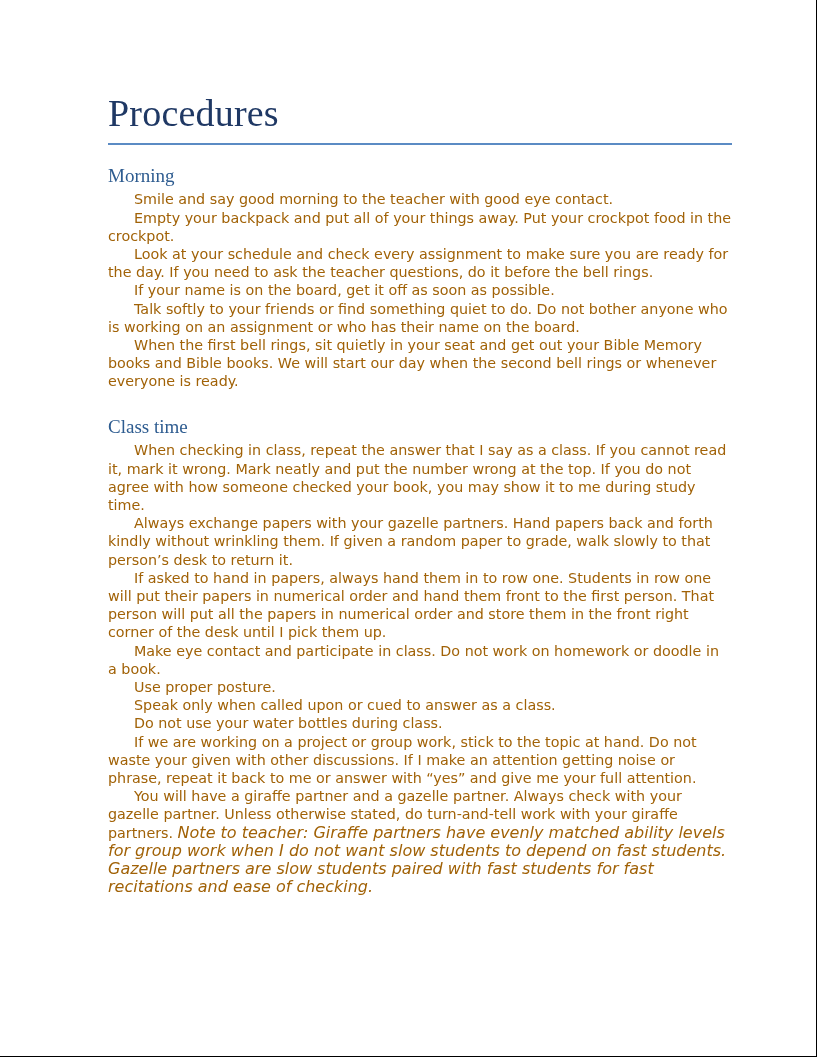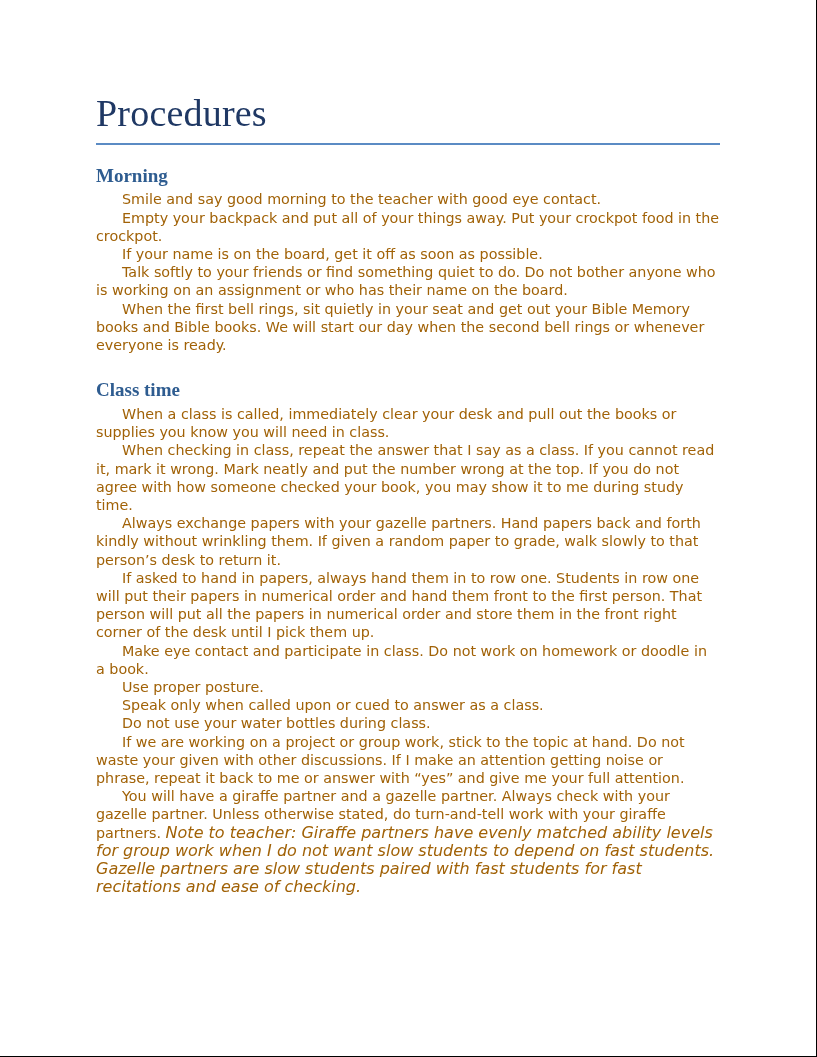--- a/index.html
+++ b/index.html
@@ -14,21 +14,21 @@
     height: 1057px;
     background: #ffffff;
     box-sizing: border-box;
     border-right: 1px solid #000000;
     border-bottom: 1px solid #000000;
     overflow: hidden;
   }
 
   .doc-body {
     position: absolute;
-    left: 96px;
+    left: 108px;
     top: 92px;
     width: 624px;
   }
 
   .doc-title {
     font-family: "Liberation Serif", "DejaVu Serif", serif;
     font-size: 38px;
     font-weight: 400;
     color: #1F3864;
     letter-spacing: 0.2px;
@@ -48,21 +48,21 @@
     margin: 0 0 0 0;
   }
 
   .section + .section {
     margin-top: 25px;
   }
 
   .section-heading {
     font-family: "Liberation Serif", "DejaVu Serif", serif;
     font-size: 19px;
-    font-weight: 700;
+    font-weight: 400;
     color: #2E5C90;
     margin: 0 0 3px 0;
     line-height: 1.2;
   }
 
   .para {
     font-family: "DejaVu Sans", sans-serif;
     font-size: 14.3px;
     line-height: 18.2px;
     color: #a16207;
@@ -85,29 +85,29 @@
 
     <h1 class="doc-title">Procedures</h1>
 
     <div class="title-rule"></div>
 
     <section class="section">
       <h2 class="section-heading">Morning</h2>
 
       <p class="para">Smile and say good morning to the teacher with good eye contact.</p>
       <p class="para">Empty your backpack and put all of your things away. Put your crockpot food in the crockpot.</p>
+      <p class="para">Look at your schedule and check every assignment to make sure you are ready for the day. If you need to ask the teacher questions, do it before the bell rings.</p>
       <p class="para">If your name is on the board, get it off as soon as possible.</p>
       <p class="para">Talk softly to your friends or find something quiet to do. Do not bother anyone who is working on an assignment or who has their name on the board.</p>
       <p class="para">When the first bell rings, sit quietly in your seat and get out your Bible Memory books and Bible books. We will start our day when the second bell rings or whenever everyone is ready.</p>
     </section>
 
     <section class="section">
       <h2 class="section-heading">Class time</h2>
 
-      <p class="para">When a class is called, immediately clear your desk and pull out the books or supplies you know you will need in class.</p>
       <p class="para">When checking in class, repeat the answer that I say as a class. If you cannot read it, mark it wrong. Mark neatly and put the number wrong at the top. If you do not agree with how someone checked your book, you may show it to me during study time.</p>
       <p class="para">Always exchange papers with your gazelle partners. Hand papers back and forth kindly without wrinkling them. If given a random paper to grade, walk slowly to that person’s desk to return it.</p>
       <p class="para">If asked to hand in papers, always hand them in to row one. Students in row one will put their papers in numerical order and hand them front to the first person. That person will put all the papers in numerical order and store them in the front right corner of the desk until I pick them up.</p>
       <p class="para">Make eye contact and participate in class. Do not work on homework or doodle in a book.</p>
       <p class="para">Use proper posture.</p>
       <p class="para">Speak only when called upon or cued to answer as a class.</p>
       <p class="para">Do not use your water bottles during class.</p>
       <p class="para">If we are working on a project or group work, stick to the topic at hand. Do not waste your given with other discussions. If I make an attention getting noise or phrase, repeat it back to me or answer with “yes” and give me your full attention.</p>
 
       <p class="para"><span>You will have a giraffe partner and a gazelle partner. Always check with your gazelle partner. Unless otherwise stated, do turn-and-tell work with your giraffe partners. </span><span class="note">Note to teacher: Giraffe partners have evenly matched ability levels for group work when I do not want slow students to depend on fast students. Gazelle partners are slow students paired with fast students for fast recitations and ease of checking.</span></p>

